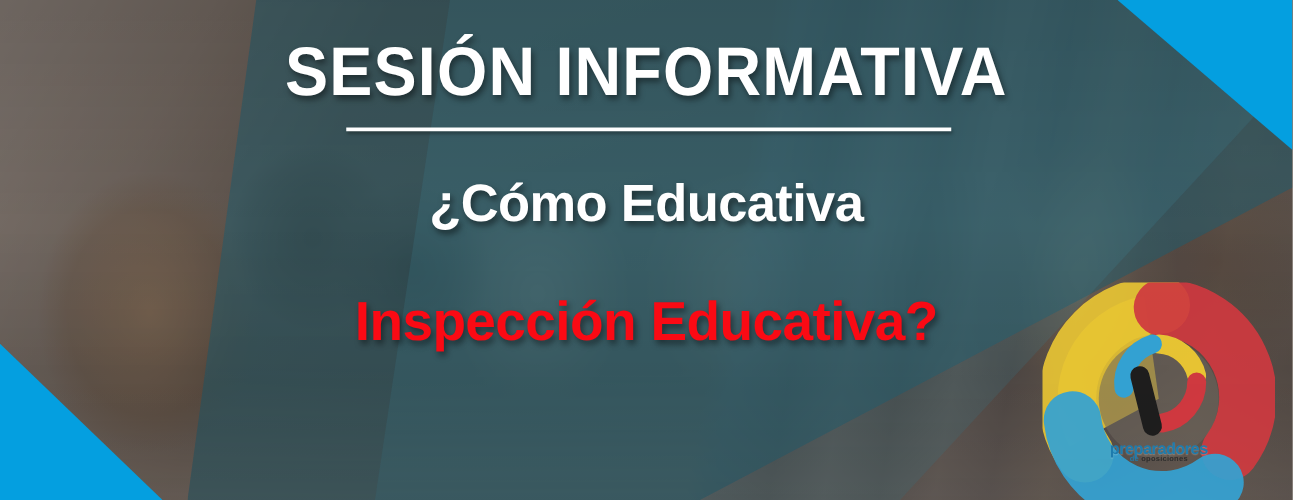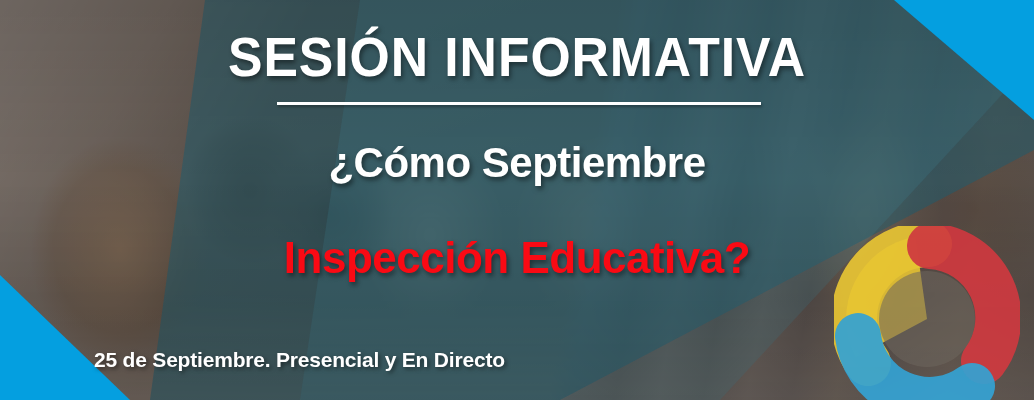--- a/index.html
+++ b/index.html
@@ -213,34 +213,46 @@
   <div class="overlay-warm"></div>
   <div class="overlay-teal"></div>
   <div class="overlay-teal2"></div>
   <div class="overlay-dark"></div>
 
   <div class="tri-topright"></div>
   <div class="tri-bottomleft"></div>
 
   <div class="title">SESIÓN INFORMATIVA</div>
   <div class="rule"></div>
-  <div class="subtitle">¿Cómo Septiembre</div>
+  <div class="subtitle">¿Cómo Educativa</div>
   <div class="subtitle-red">Inspección Educativa?</div>
-  <div class="datetext">25 de Septiembre. Presencial y En Directo</div>
 
 
   <div class="logo">
     <svg viewBox="0 0 186 186" xmlns="http://www.w3.org/2000/svg" aria-hidden="true">
 
       <path d="M93 93 L93 10 A83 83 0 0 0 17 121 L93 93 Z" fill="#f2cd32" opacity="0.9" transform="rotate(-8 93 93)"></path>
 
       <path d="M95 18 A75 75 0 0 0 20 93 A75 75 0 0 0 34 137" fill="none" stroke="#f2cd32" stroke-width="46" stroke-linecap="round" opacity="0.92"></path>
 
       <path d="M96 20 A72 72 0 0 1 150 135" fill="none" stroke="#d8373f" stroke-width="46" stroke-linecap="round" opacity="0.92"></path>
 
       <path d="M24 110 A72 72 0 0 0 138 160" fill="none" stroke="#31a8dd" stroke-width="46" stroke-linecap="round" opacity="0.92"></path>
 
       <circle cx="93" cy="93" r="48" fill="#6f675e" opacity="0.55"></circle>
     </svg>
 
+    <div class="logo-mark">
+      <svg class="logo-mark-swirl" width="34" height="34" viewBox="0 0 34 34" xmlns="http://www.w3.org/2000/svg">
+        <path d="M17 4 A13 13 0 0 1 29 14" fill="none" stroke="#f2cd32" stroke-width="6" stroke-linecap="round"></path>
+        <path d="M29 16 A13 13 0 0 1 18 29" fill="none" stroke="#d8373f" stroke-width="6" stroke-linecap="round"></path>
+        <path d="M6 18 A13 13 0 0 1 15 4" fill="none" stroke="#31a8dd" stroke-width="6" stroke-linecap="round"></path>
+        <path d="M11 14 L15 30" fill="none" stroke="#1a1a1a" stroke-width="6" stroke-linecap="round"></path>
+      </svg>
+      <div class="logo-word">preparadores</div>
+      <div class="logo-sub">
+        <em>de</em>
+        <span>oposiciones</span>
+      </div>
+    </div>
   </div>
 
 </div>
 
 </body></html>

